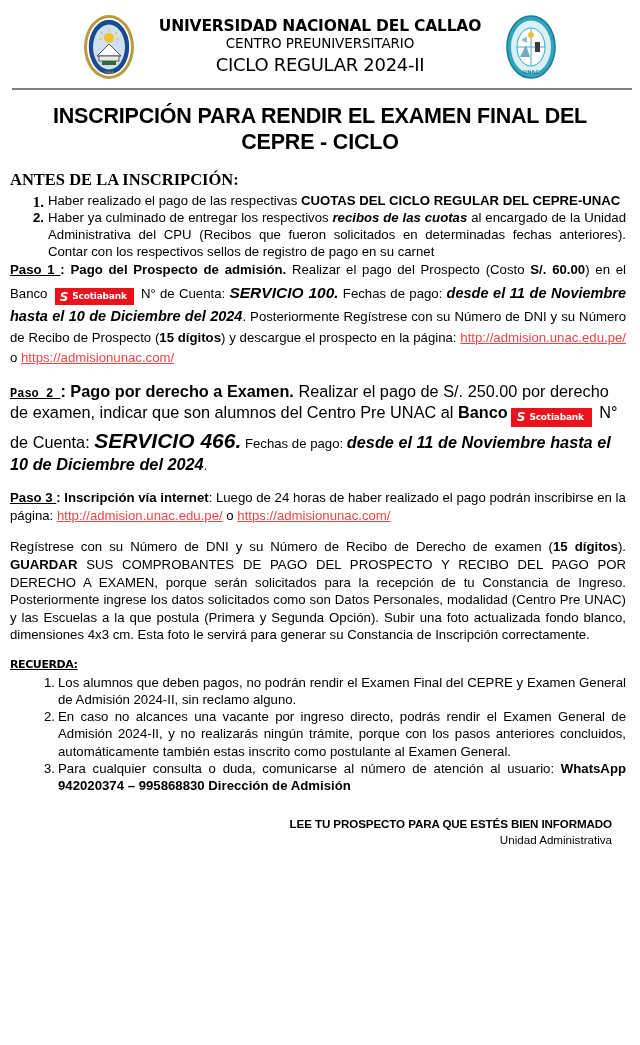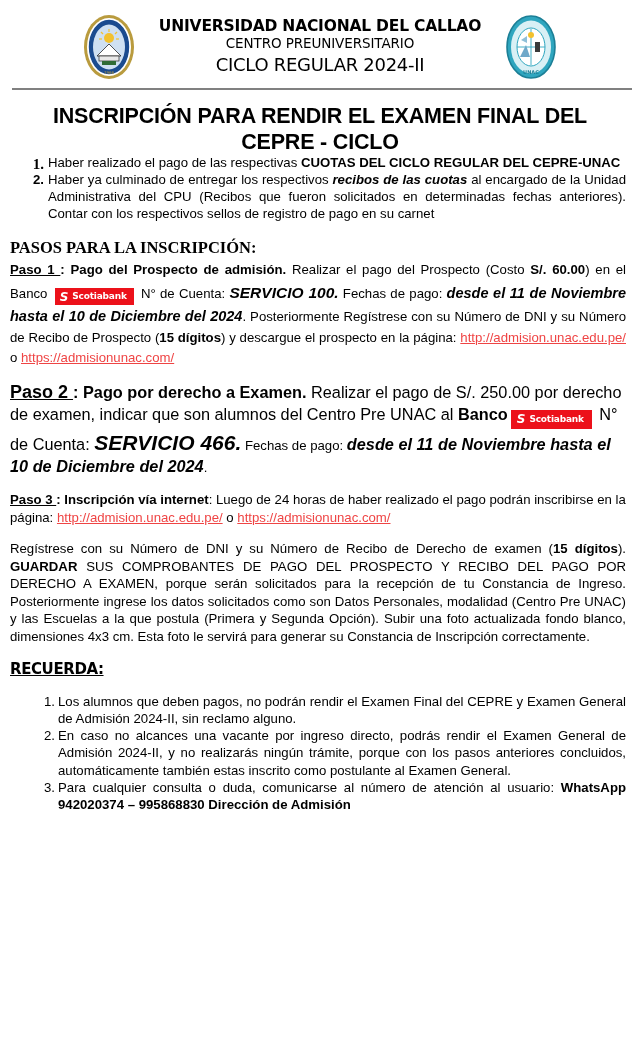--- a/index.html
+++ b/index.html
@@ -172,21 +172,22 @@
   }
 
   
   .paso2 {
     font-size: 16.3px;
     line-height: 1.30;
     text-align: left;
     margin: 0;
   }
   .paso2 .paso-label {
-    font-size: 18px;
+    font-size: 12px;
+    font-family: Liberation Mono, monospace;
   }
   .paso2 .big-bold {
     font-weight: bold;
   }
   .paso2 .servicio {
     font-weight: bold;
     font-style: italic;
     font-size: 21px;
   }
   .paso2 .small-run { font-size: 13.2px; }
@@ -195,25 +196,25 @@
     font-size: 13.2px;
     line-height: 1.33;
     text-align: left;
     margin: 0;
   }
 
   
   .recuerda-head {
     font-family: "DejaVu Sans", sans-serif;
     font-weight: bold;
-    font-size: 15px;
+    font-size: 11px;
     text-decoration: underline;
     letter-spacing: -0.4px;
     margin-top: 14px;
-    margin-bottom: 14px;
+    margin-bottom: 2px;
   }
   ol.recuerda-list {
     margin: 0;
     padding-left: 48px;
     list-style: none;
     counter-reset: rlist;
     font-size: 13.2px;
   }
   ol.recuerda-list > li {
     counter-increment: rlist;
@@ -300,27 +301,27 @@
     </div>
 
   </div>
 
   <div class="rule"></div>
 
   <div class="doc-title">INSCRIPCIÓN PARA RENDIR EL EXAMEN FINAL DEL CEPRE - CICLO</div>
 
   <div class="body">
 
+    <div class="sec-head">ANTES DE LA INSCRIPCIÓN:</div>
 
     <ol class="top-list">
       <li><span>Haber realizado el pago de las respectivas </span><span class="b">CUOTAS DEL CICLO REGULAR DEL CEPRE-UNAC</span></li>
       <li class="sans-num"><span>Haber ya culminado de entregar los respectivos </span><span class="bi">recibos de las cuotas</span><span> al encargado de la Unidad Administrativa del CPU (Recibos que fueron solicitados en determinadas fechas anteriores). Contar con los respectivos sellos de registro de pago en su carnet</span></li>
     </ol>
 
-    <div class="sec-head">PASOS PARA LA INSCRIPCIÓN:</div>
 
     <p class="para"><span class="paso-label">Paso 1 </span><span class="b">: Pago del Prospecto de admisión.</span><span> Realizar el pago del Prospecto (Costo </span><span class="b">S/. 60.00</span><span>) en el Banco </span><span class="scotiabank">
           <span class="s-mark">S</span>
           <span class="s-word">Scotiabank</span>
         </span><span> N° de Cuenta: </span><span class="bi" style="font-size:15.5px">SERVICIO 100.</span><span> Fechas de pago: </span><span class="bi" style="font-size:14.5px">desde el 11 de Noviembre hasta el 10 de Diciembre del 2024</span><span>. Posteriormente Regístrese con su Número de DNI y su Número de Recibo de Prospecto (</span><span class="b">15 dígitos</span><span>) y descargue el prospecto en la página: </span><span class="link">http://admision.unac.edu.pe/</span><span>  o  </span><span class="link">https://admisionunac.com/</span></p>
 
     <p class="paso2" style="margin-top:12px"><span class="paso-label">Paso 2 </span><span class="big-bold">: Pago por derecho a Examen.</span><span> Realizar el pago de S/. 250.00 por derecho de examen, indicar que son alumnos del Centro Pre UNAC al </span><span class="b">Banco</span><span class="scotiabank big">
           <span class="s-mark">S</span>
           <span class="s-word">Scotiabank</span>
         </span><span> N° de Cuenta: </span><span class="servicio">SERVICIO 466.</span><span class="small-run"> Fechas de pago: </span><span class="bi">desde el 11 de Noviembre hasta el 10 de Diciembre del 2024</span><span class="small-run">.</span></p>
@@ -330,15 +331,19 @@
     <p class="para tight" style="margin-top:14px"><span>Regístrese con su Número de DNI y su Número de Recibo de Derecho de examen (</span><span class="b">15 dígitos</span><span>). </span><span class="b">GUARDAR</span><span> SUS COMPROBANTES DE PAGO DEL PROSPECTO Y RECIBO DEL PAGO POR DERECHO A EXAMEN, porque serán solicitados para la recepción de tu Constancia de Ingreso. Posteriormente ingrese los datos solicitados como son Datos Personales, modalidad (Centro Pre UNAC) y las Escuelas a la que postula (Primera y Segunda Opción). Subir una foto actualizada fondo blanco, dimensiones 4x3 cm. Esta foto le servirá para generar su Constancia de Inscripción correctamente.</span></p>
 
     <div class="recuerda-head">RECUERDA:</div>
 
     <ol class="recuerda-list">
       <li><span>Los alumnos que deben pagos, no podrán rendir el Examen Final del CEPRE y Examen General de Admisión 2024-II, sin reclamo alguno.</span></li>
       <li><span>En caso no alcances una vacante por ingreso directo, podrás rendir el Examen General de Admisión 2024-II, y no realizarás ningún trámite, porque con los pasos anteriores concluidos, automáticamente también estas inscrito como postulante al Examen General.</span></li>
       <li><span>Para cualquier consulta o duda, comunicarse al número de atención al usuario: </span><span class="b">WhatsApp 942020374 – 995868830 Dirección de Admisión</span></li>
     </ol>
 
+    <div class="footer">
+      <div class="footer-line1">LEE TU PROSPECTO PARA QUE ESTÉS BIEN INFORMADO</div>
+      <div class="footer-line2">Unidad Administrativa</div>
+    </div>
 
   </div>
 </div>
 
 </body></html>

